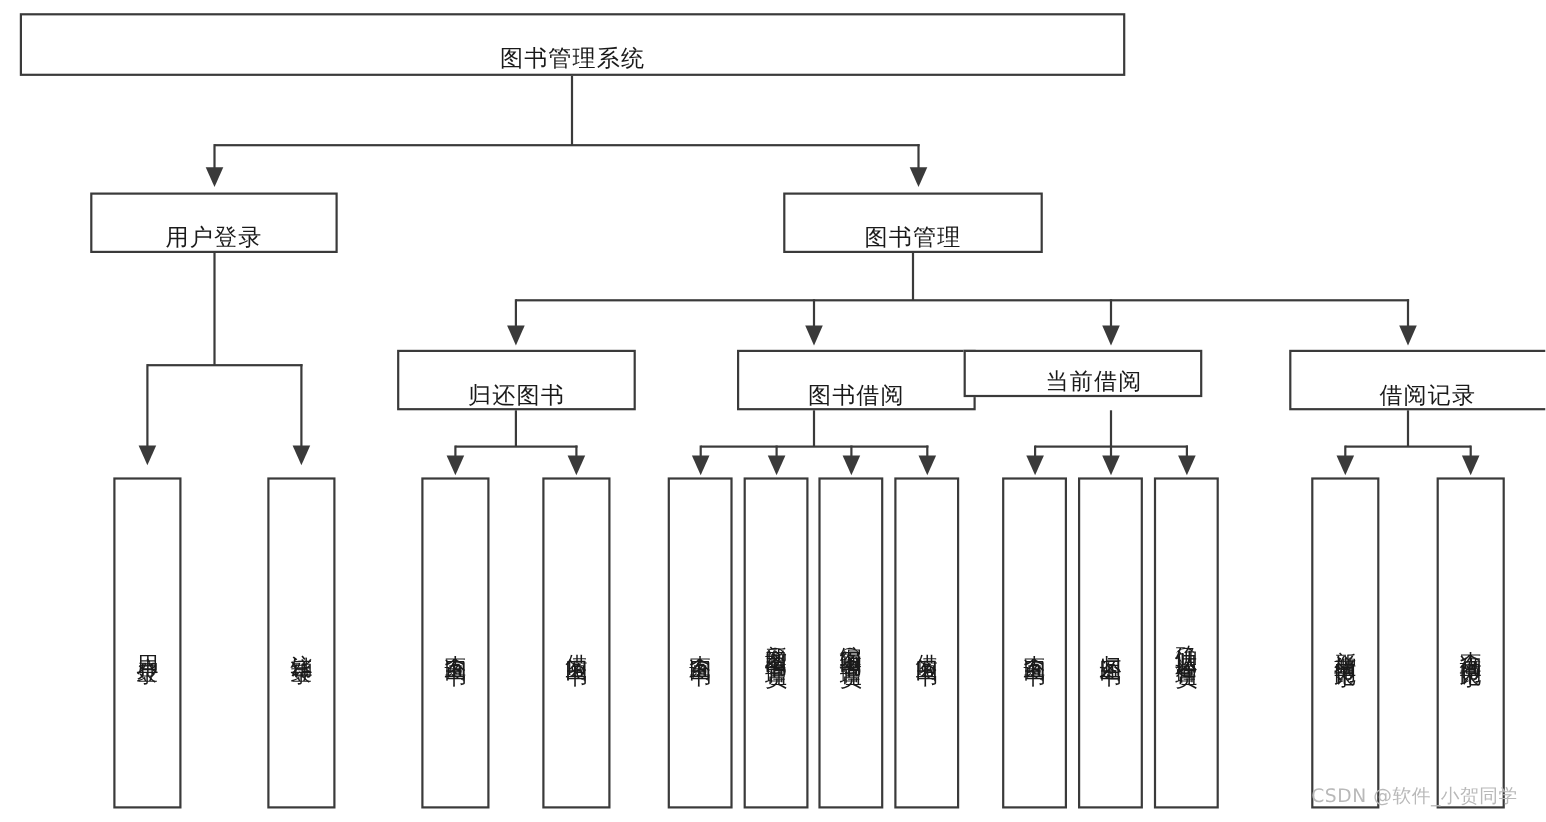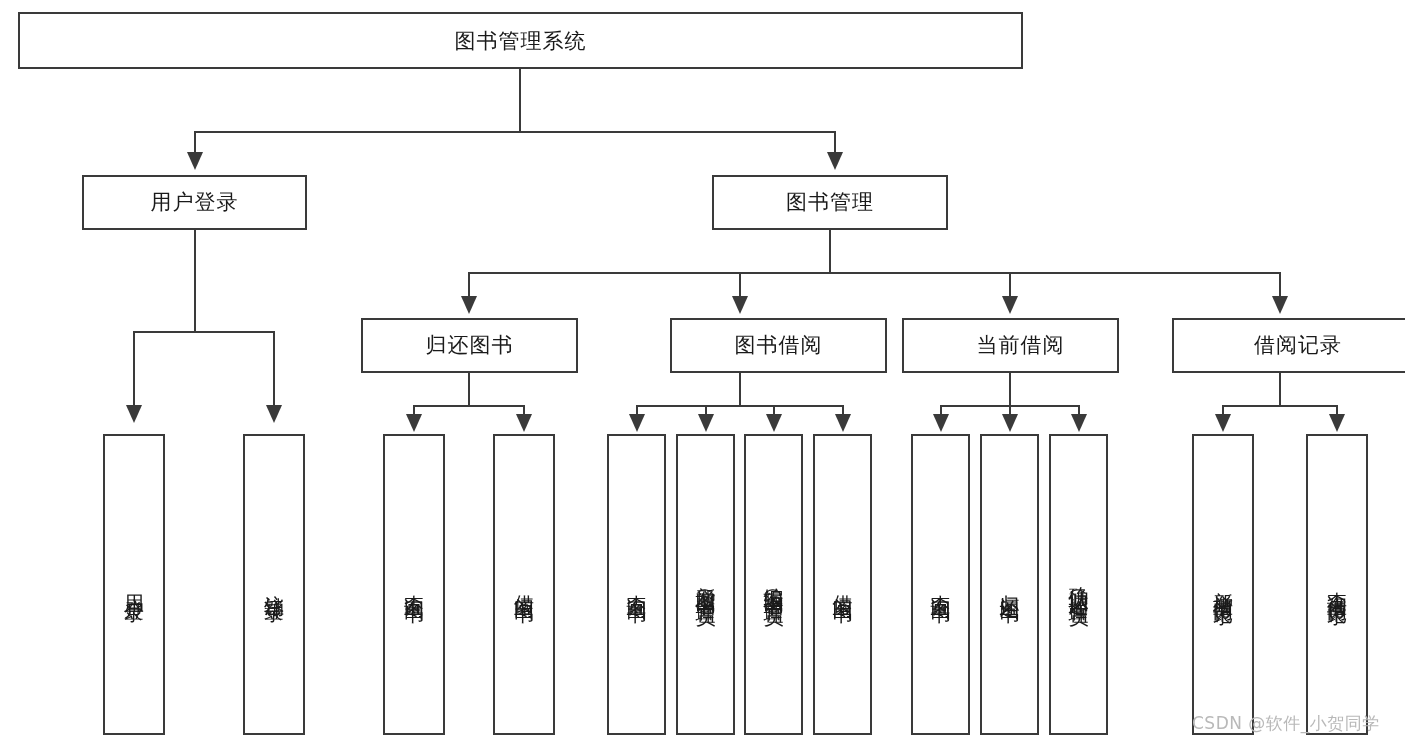--- a/index.html
+++ b/index.html
@@ -18,21 +18,21 @@
     background: #ffffff;
     overflow: hidden;
   }
   
   .node {
     position: absolute;
     box-sizing: border-box;
     background: #ffffff;
     border: 2px solid #3a3a3a;
     display: flex;
-    align-items: center;
+    align-items: flex-end;
     justify-content: center;
     color: #1a1a1a;
   }
   .node.h {
     font-size: 21px;
     line-height: 1.1;
     letter-spacing: 1px;
   }
   .node.root {
     font-size: 21px;
@@ -126,21 +126,21 @@
 
   <div class="ln v" style="left:1279px; top:272px; width:2px; height:28px;"></div>
   <div class="arrow" style="left:1272px; top:296px;"></div>
 
   <div class="node h" style="left:361px; top:318px; width:217px; height:55px;">
     <span>归还图书</span>
   </div>
   <div class="node h" style="left:632px; top:318px; width:217px; height:55px;margin-left:38px;">
     <span>图书借阅</span>
   </div>
-  <div class="node h" style="left:902px; top:318px; width:217px; height:55px;padding-left:20px;">
+  <div class="node h" style="left:876px; top:318px; width:217px; height:43px;padding-left:20px;">
     <span>当前借阅</span>
   </div>
   <div class="node h" style="left:1172px; top:318px; width:252px; height:55px;">
     <span>借阅记录</span>
   </div>
 
   <div class="ln v" style="left:468px; top:373px; width:2px; height:33px;"></div>
   <div class="ln h" style="left:414px; top:405px; width:111px; height:2px;"></div>
   <div class="ln v" style="left:413px; top:405px; width:2px; height:14px;"></div>
   <div class="arrow" style="left:406px; top:414px;"></div>

